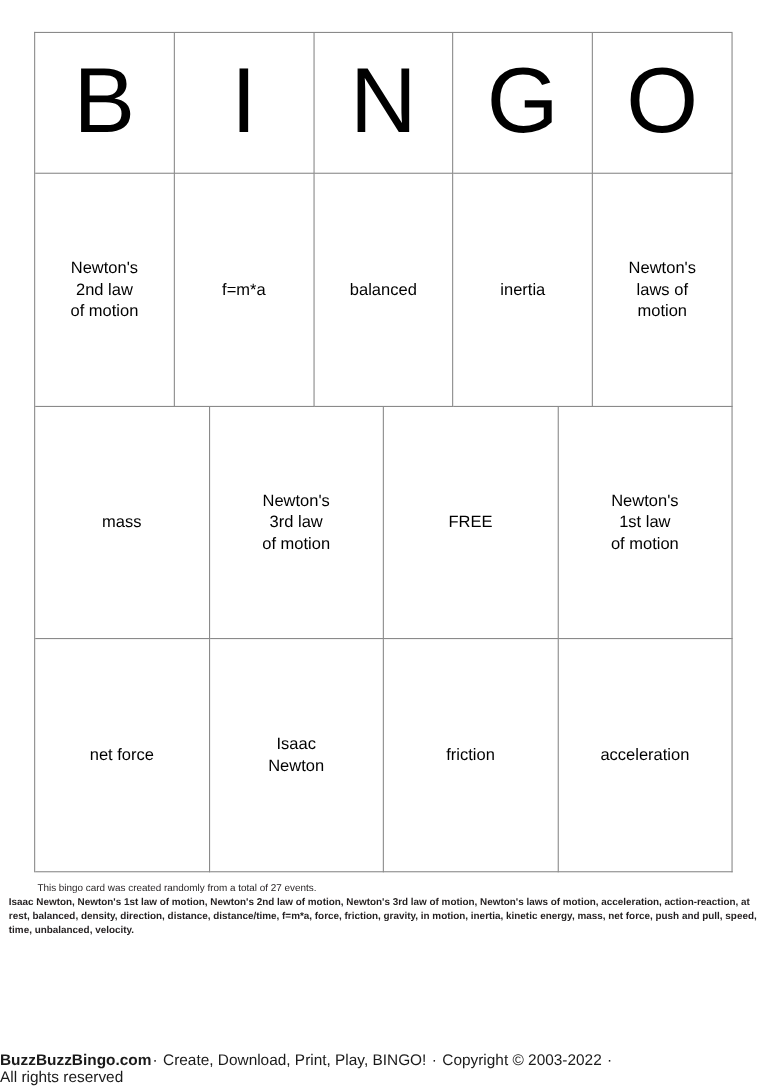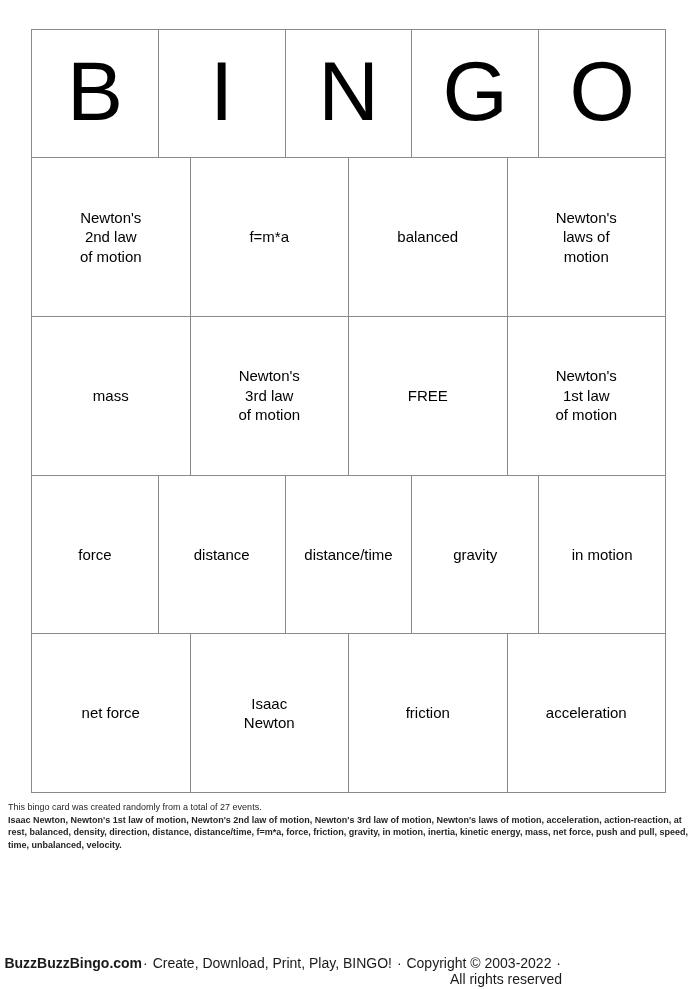--- a/index.html
+++ b/index.html
@@ -85,33 +85,34 @@
     position: absolute;
     left: 8px;
     top: 801px;
     width: 683px;
     font-size: 9px;
     line-height: 12.7px;
     color: #231f20;
   }
   .caption .lead {
     display: block;
+    margin-left: 26px;
   }
   .caption .events {
     display: block;
     font-weight: bold;
   }
 
   
   .footer {
     position: absolute;
     left: 0;
     top: 955px;
     width: 562px;
-    text-align: right;
+    text-align: left;
     font-size: 14px;
     color: #1a1a1a;
   }
   .footer .brand {
     font-weight: bold;
   }
   .footer .sep {
     padding: 0 1px;
   }
 </style>
@@ -130,43 +131,37 @@
       <div class="header-cell">O</div>
     </div>
 
 
     <div class="grid-row">
       <div class="cell">Newton's
 2nd law
 of motion</div>
       <div class="cell">f=m*a</div>
       <div class="cell">balanced</div>
+      <div class="cell">inertia</div>
       <div class="cell">Newton's
 laws of
 motion</div>
     </div>
 
     <div class="grid-row">
       <div class="cell">mass</div>
       <div class="cell">Newton's
 3rd law
 of motion</div>
       <div class="cell">FREE</div>
       <div class="cell">Newton's
 1st law
 of motion</div>
     </div>
 
-    <div class="grid-row">
-      <div class="cell">force</div>
-      <div class="cell">distance</div>
-      <div class="cell">distance/time</div>
-      <div class="cell">gravity</div>
-      <div class="cell">in motion</div>
-    </div>
 
     <div class="grid-row">
       <div class="cell">net force</div>
       <div class="cell">Isaac
 Newton</div>
       <div class="cell">friction</div>
       <div class="cell">acceleration</div>
     </div>
 
   </div>

